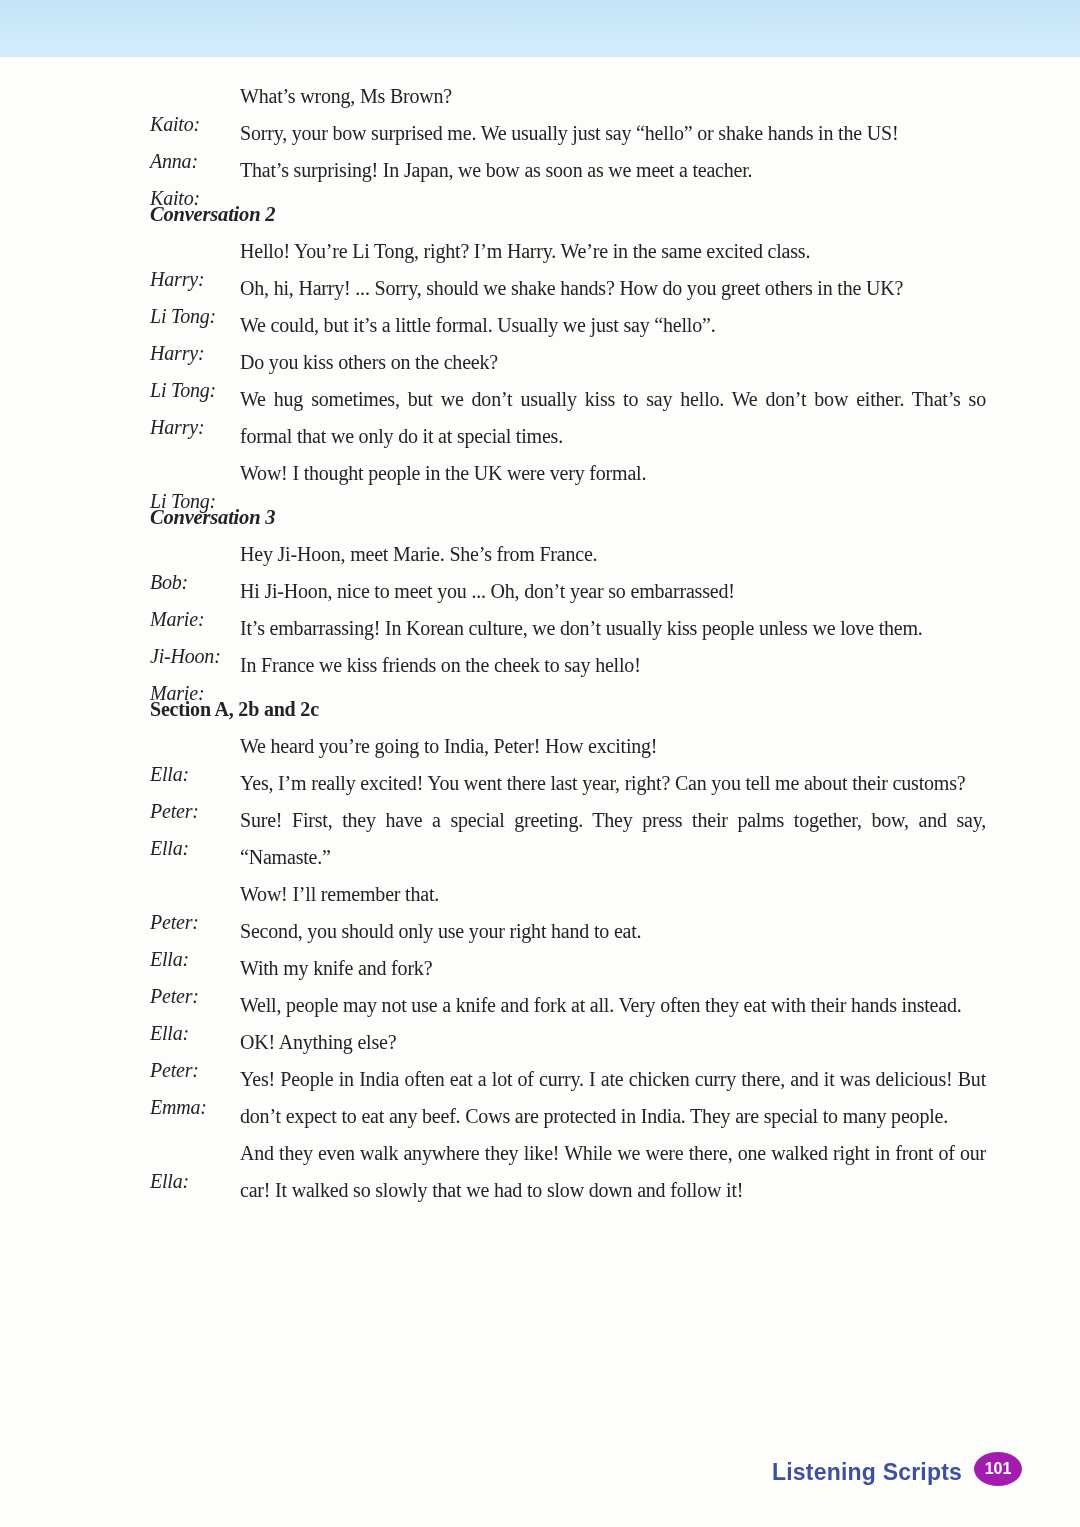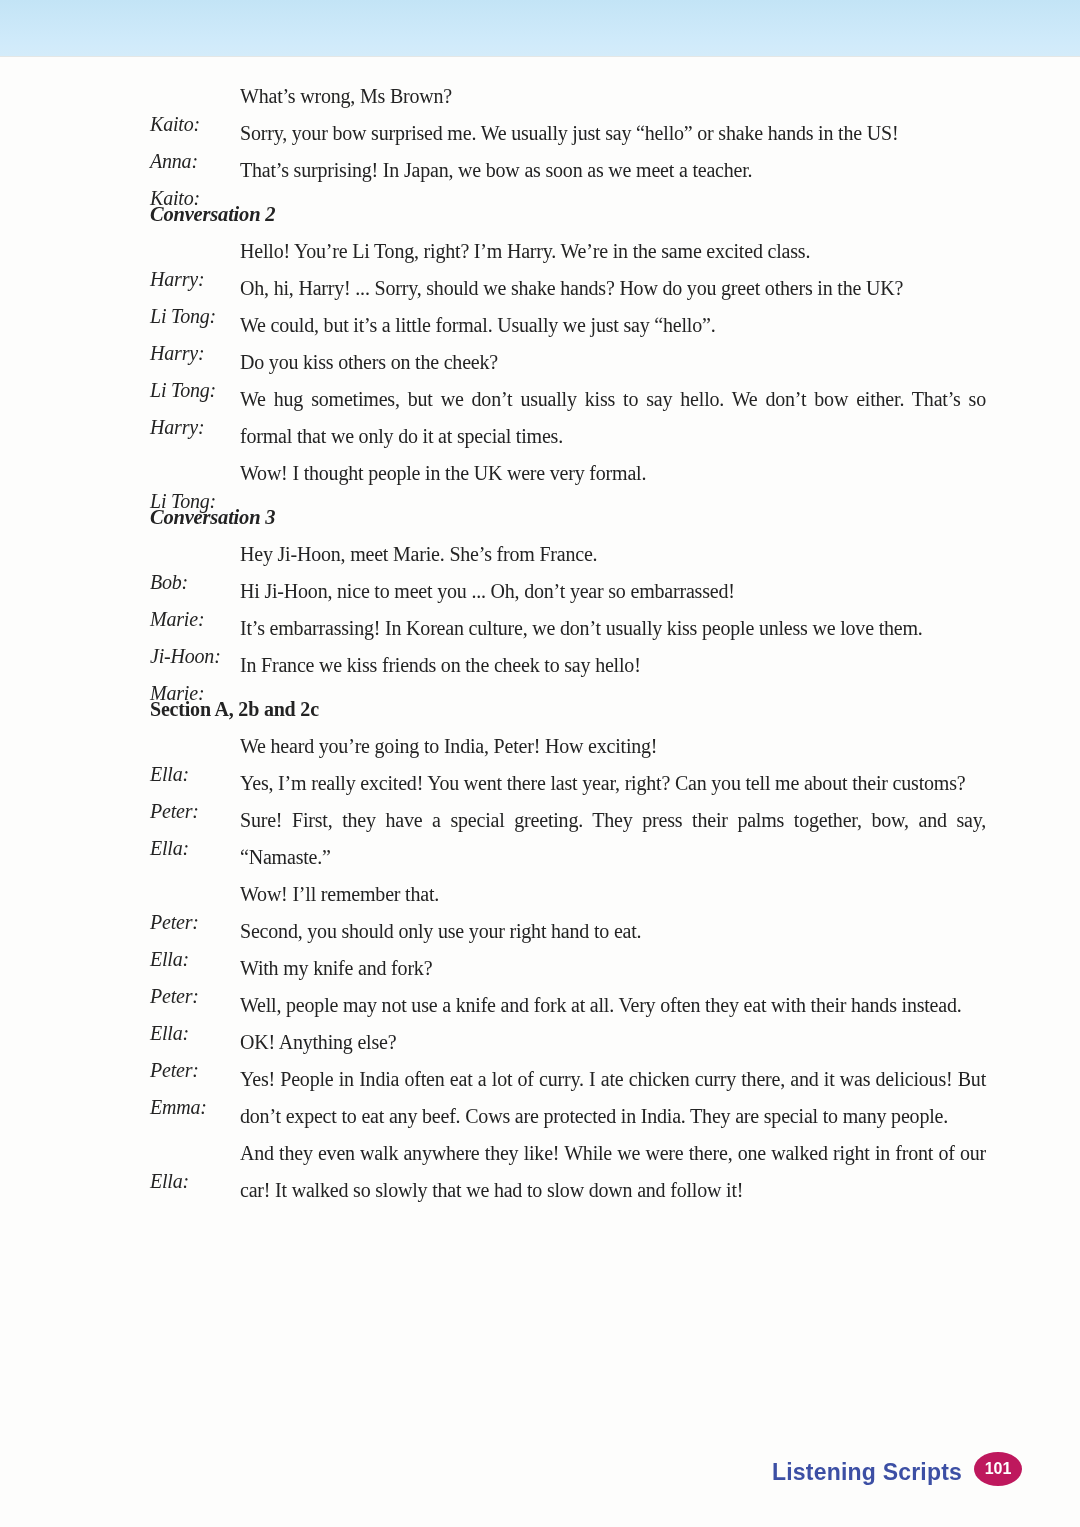--- a/index.html
+++ b/index.html
@@ -48,21 +48,21 @@
   }
   .footer-label {
     color: #3c4fa4;
     font-size: 23px;
     font-weight: bold;
     letter-spacing: 0.2px;
   }
   .page-badge {
     margin-left: 12px;
     width: 48px; height: 34px;
-    background: #be185d;
+    background: #a21caf;
     border-radius: 50%;
     display: flex; align-items: center; justify-content: center;
     color: #ffffff;
     font-size: 16px;
     font-weight: bold;
   }
 </style>
 </head>
 <body>
 

